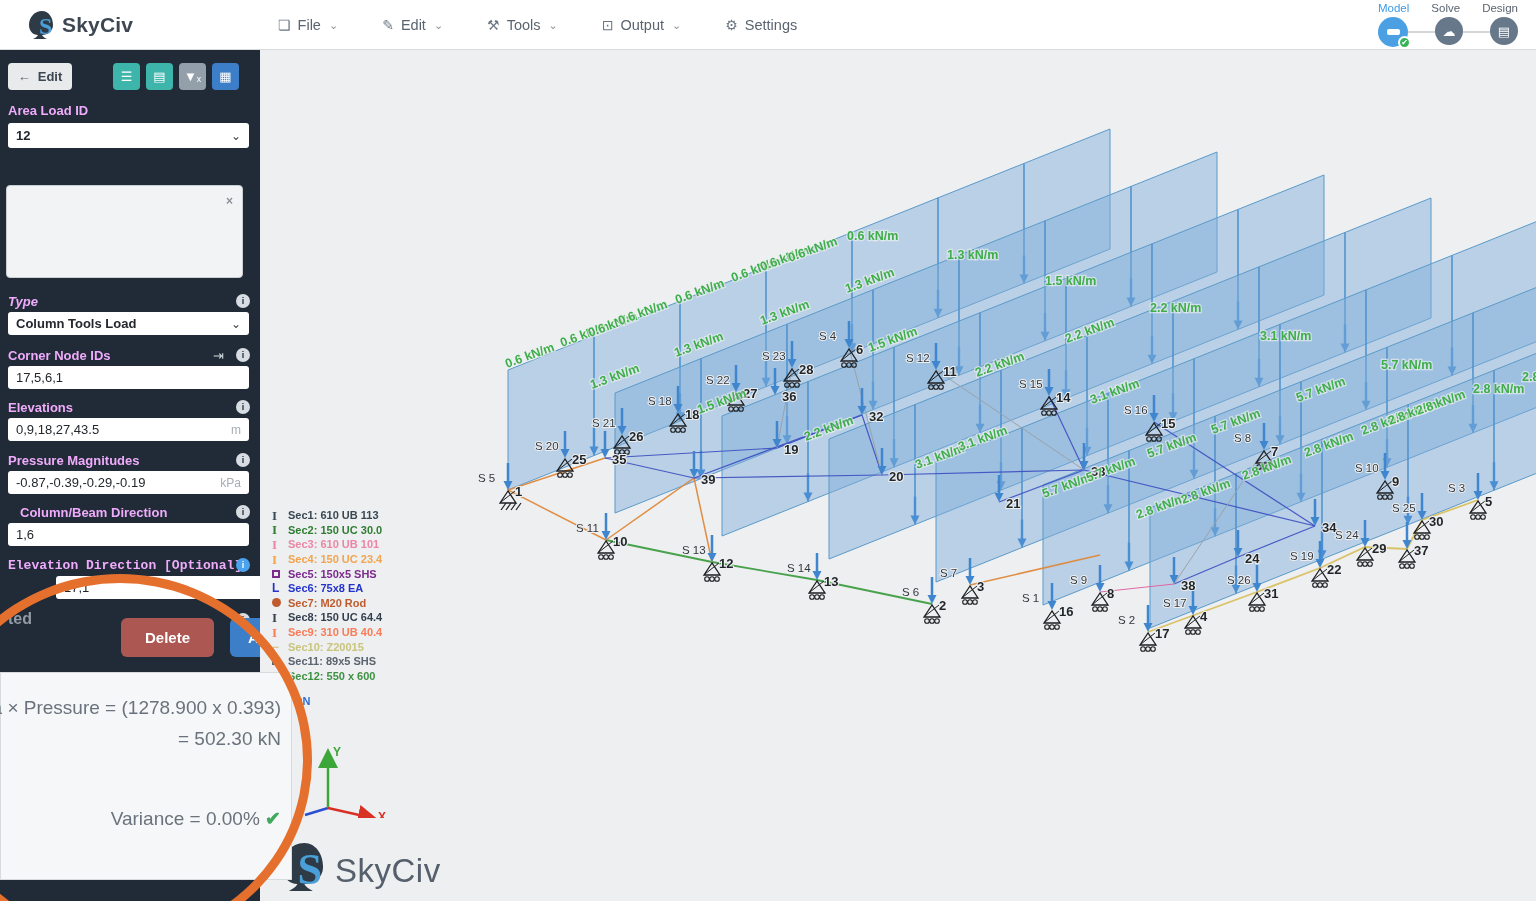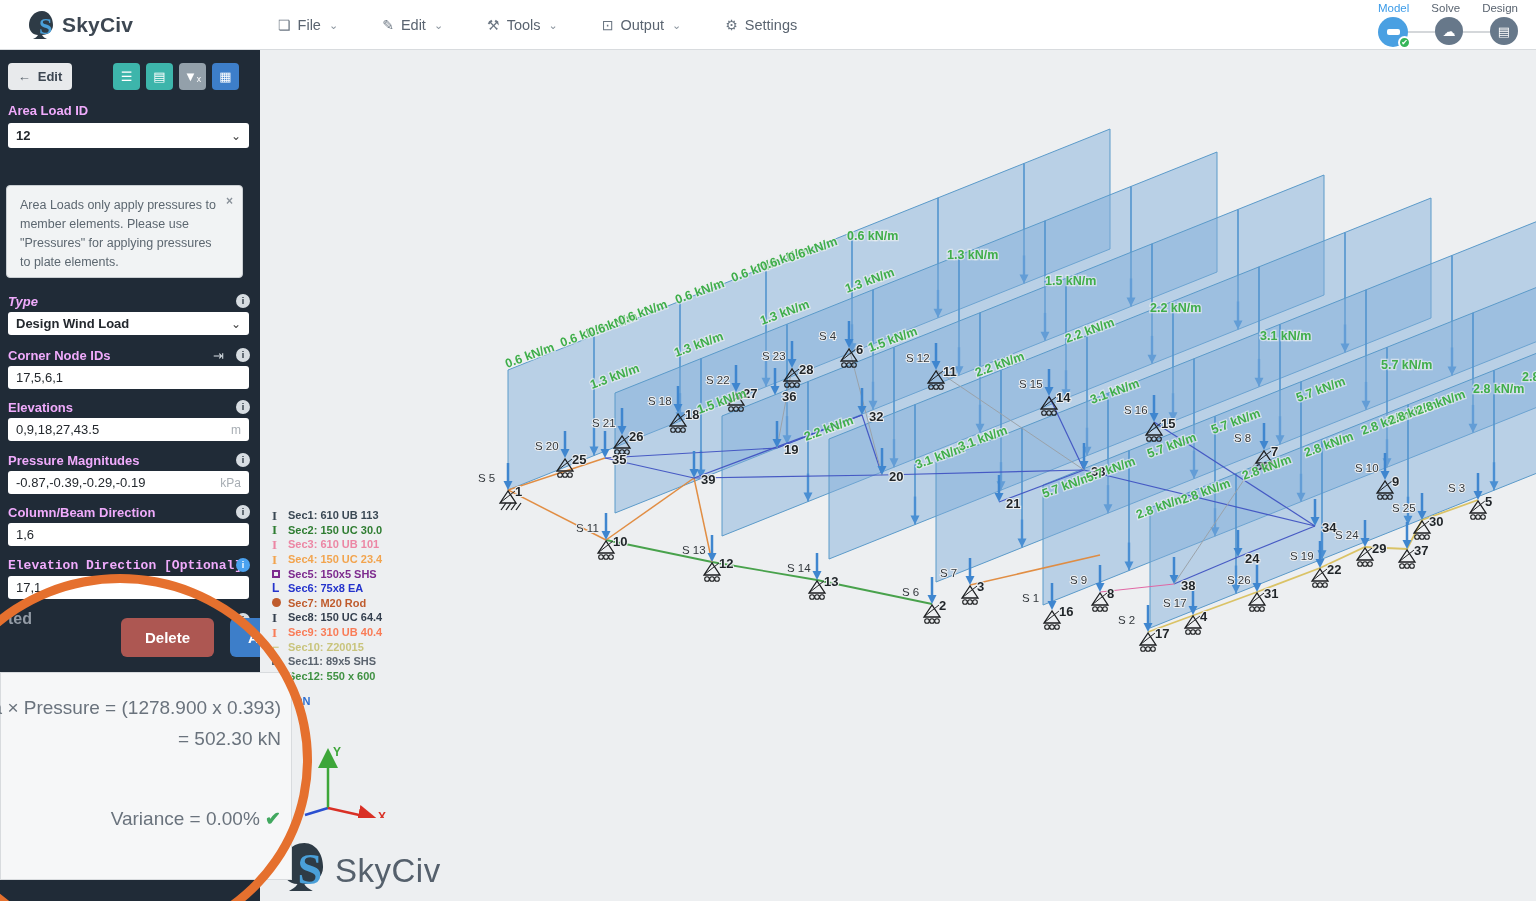--- a/index.html
+++ b/index.html
@@ -174,57 +174,56 @@
       </div>
     </div>
 
   <div class="sb-label" style="top:53px">Area Load ID</div>
   <div class="select" style="top:73px; height:25px;">
     <span class="val">12</span>
     <span class="chevron">⌄</span>
   </div>
 
   <div class="notice">
-    <span>Area Loads only apply pressures to member elements. Please use "Pressures" for applying pressures to plate elements.</span>
     <span class="x">×</span>
   </div>
 
   <div id="fields">
       <div class="sb-label" style="top: 244px; font-style: italic;">Type</div>
       <div class="info-ic" style="left: 236px; top: 244px;">i</div>
       <div class="select" style="top: 262px; height: 23px;">
-        <span class="val">Design Wind Load</span>
+        <span class="val">Column Tools Load</span>
         <span class="chevron">⌄</span>
       </div>
       <div class="sb-label" style="top: 298px;">Corner Node IDs</div>
       <div class="pick-ic" style="left: 213px; top: 298px;">⇥</div>
       <div class="info-ic" style="left: 236px; top: 298px;">i</div>
       <div class="inputbox" style="top: 316px; height: 23px;">
         <span class="">17,5,6,1</span>
       </div>
       <div class="sb-label" style="top: 350px;">Elevations</div>
       <div class="info-ic" style="left: 236px; top: 350px;">i</div>
       <div class="inputbox" style="top: 368px; height: 23px;">
         <span class="">0,9,18,27,43.5</span>
         <span class="unit">m</span>
       </div>
       <div class="sb-label" style="top: 403px;">Pressure Magnitudes</div>
       <div class="info-ic" style="left: 236px; top: 403px;">i</div>
       <div class="inputbox" style="top: 421px; height: 23px;">
         <span class="">-0.87,-0.39,-0.29,-0.19</span>
         <span class="unit">kPa</span>
       </div>
-      <div class="sb-label" style="top: 455px;">Column/Beam Direction</div>
+      <div class="sb-label" style="top: 455px; margin-left: 12px;">Column/Beam Direction</div>
       <div class="info-ic" style="left: 236px; top: 455px;">i</div>
       <div class="inputbox" style="top: 473px; height: 23px;">
         <span class="">1,6</span>
       </div>
       <div class="sb-label blue" style="top: 508px;">Elevation Direction [Optional]</div>
       <div class="info-ic blue" style="left: 236px; top: 508px;">i</div>
-      <div class="inputbox" style="top: 526px; height: 23px;">
+      <div class="inputbox" style="top: 526px; height: 23px; margin-left: 48px;">
         <span class="">17,1</span>
       </div>
     </div>
 
   <div class="sb-label muted" style="top:560px">ted</div>
   <div class="info-ic" style="left:236px; top:563px">i</div>
   <div class="delete-btn">Delete</div>
   <div class="apply-btn">A</div>
 </aside>
 

